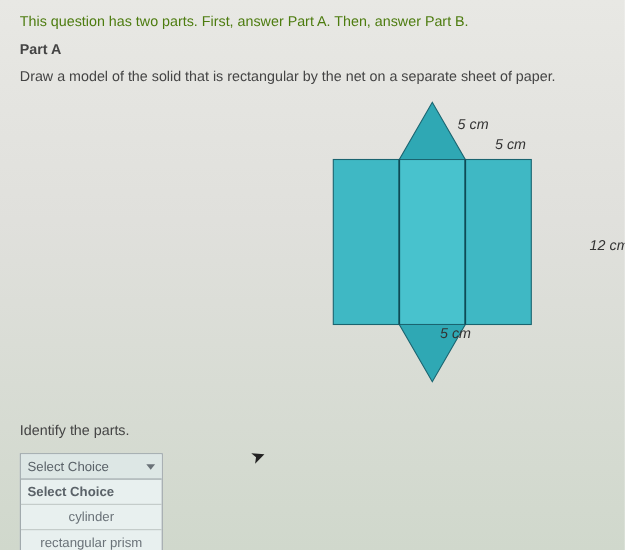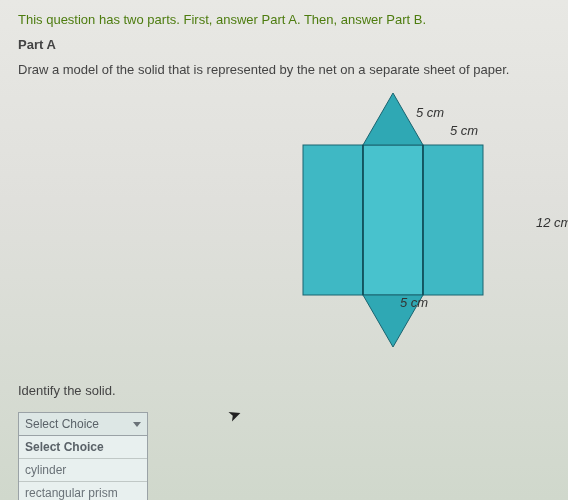--- a/index.html
+++ b/index.html
@@ -83,40 +83,41 @@
     }
     .dropdown-option {
       padding: 4px 6px;
       border-bottom: 1px solid #c0c8c6;
       font-weight: bold;
       color: #5a6268;
     }
     .dropdown-option.regular {
       font-weight: normal;
       color: #6a7278;
+      text-align: center;
     }
     .dropdown-option:last-child {
       border-bottom: none;
     }
     .cursor {
       position: absolute;
       left: 210px;
       top: 320px;
       font-size: 16px;
       color: #222;
       transform: rotate(-20deg);
     }
   </style>
 </head>
 <body>
 
 <div class="container">
   <div class="intro-text">This question has two parts. First, answer Part A. Then, answer Part B.</div>
   <div class="part-label">Part A</div>
-  <div class="instruction">Draw a model of the solid that is represented by the net on a separate sheet of paper.</div>
+  <div class="instruction">Draw a model of the solid that is rectangular by the net on a separate sheet of paper.</div>
 
   <div class="diagram-area">
     <svg class="diagram" width="250" height="270" viewBox="0 0 250 270">
 
       <rect x="20" y="60" width="60" height="150" fill="#3fb8c4" stroke="#1a6470" stroke-width="1"></rect>
       <rect x="80" y="60" width="60" height="150" fill="#48c2cd" stroke="#1a6470" stroke-width="1"></rect>
       <rect x="140" y="60" width="60" height="150" fill="#3fb8c4" stroke="#1a6470" stroke-width="1"></rect>
 
       <polygon points="80,60 140,60 110,8" fill="#2fa8b4" stroke="#1a6470" stroke-width="1"></polygon>
 
@@ -127,21 +128,21 @@
     </svg>
 
     <div class="label top1">5 cm</div>
     <div class="label top2">5 cm</div>
     <div class="label right">12 cm</div>
     <div class="label bottom">5 cm</div>
 
     <div class="cursor">➤</div>
   </div>
 
-  <div class="identify">Identify the solid.</div>
+  <div class="identify">Identify the parts.</div>
 
   <div class="dropdown">
     <div class="dropdown-selected">Select Choice</div>
     <div class="dropdown-option">Select Choice</div>
     <div class="dropdown-option regular">cylinder</div>
     <div class="dropdown-option regular">rectangular prism</div>
     
   </div>
 </div>
 

